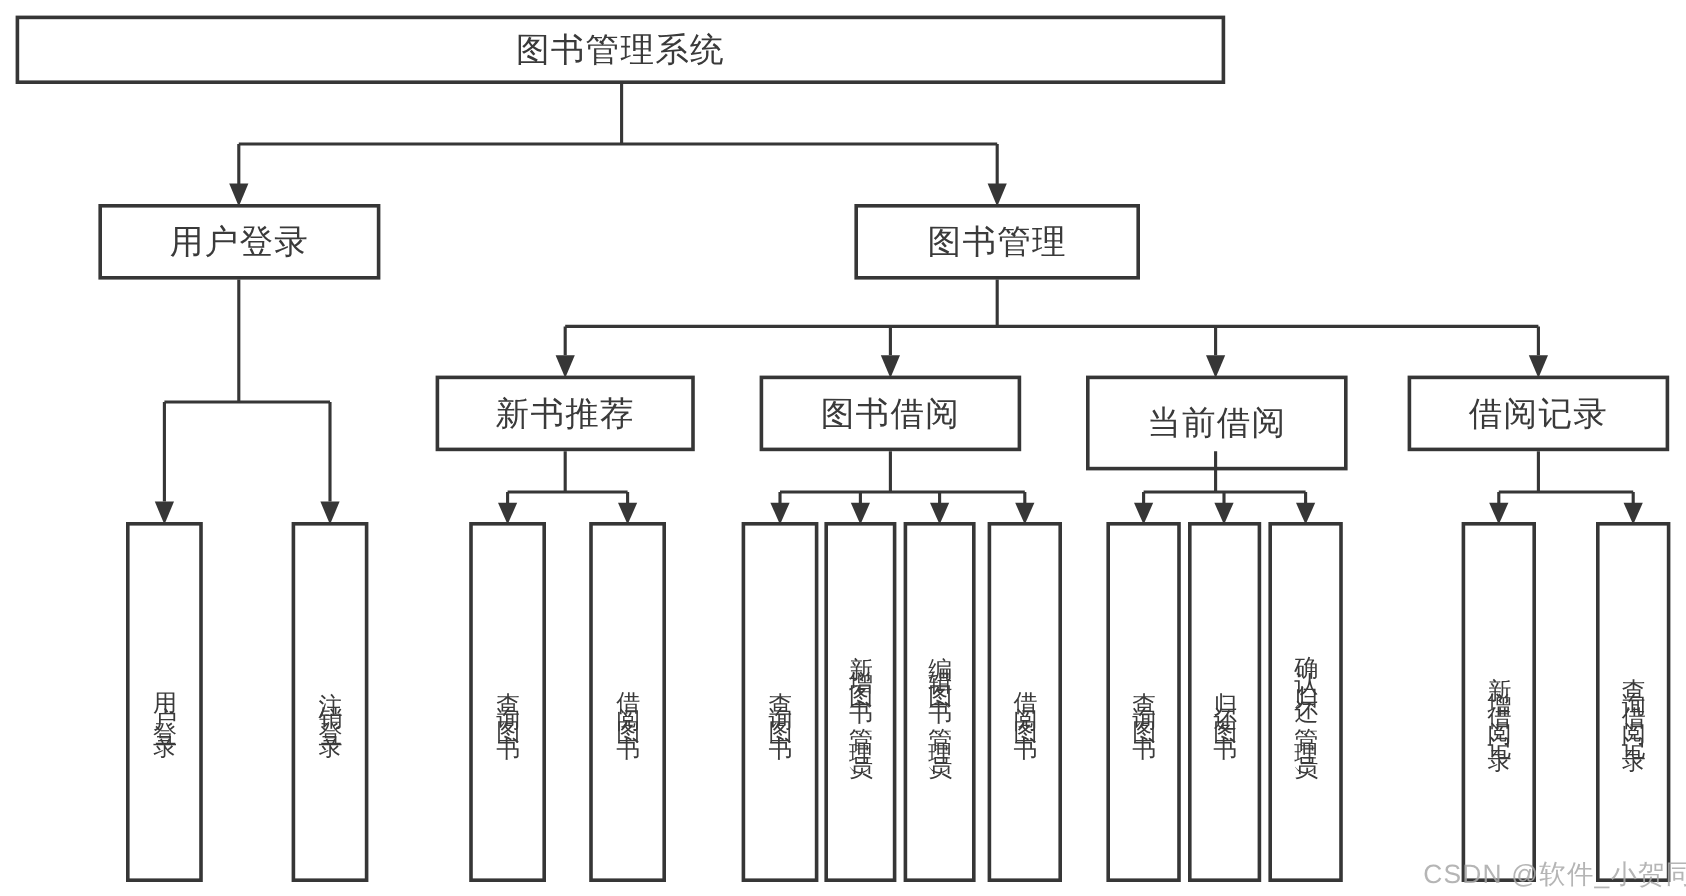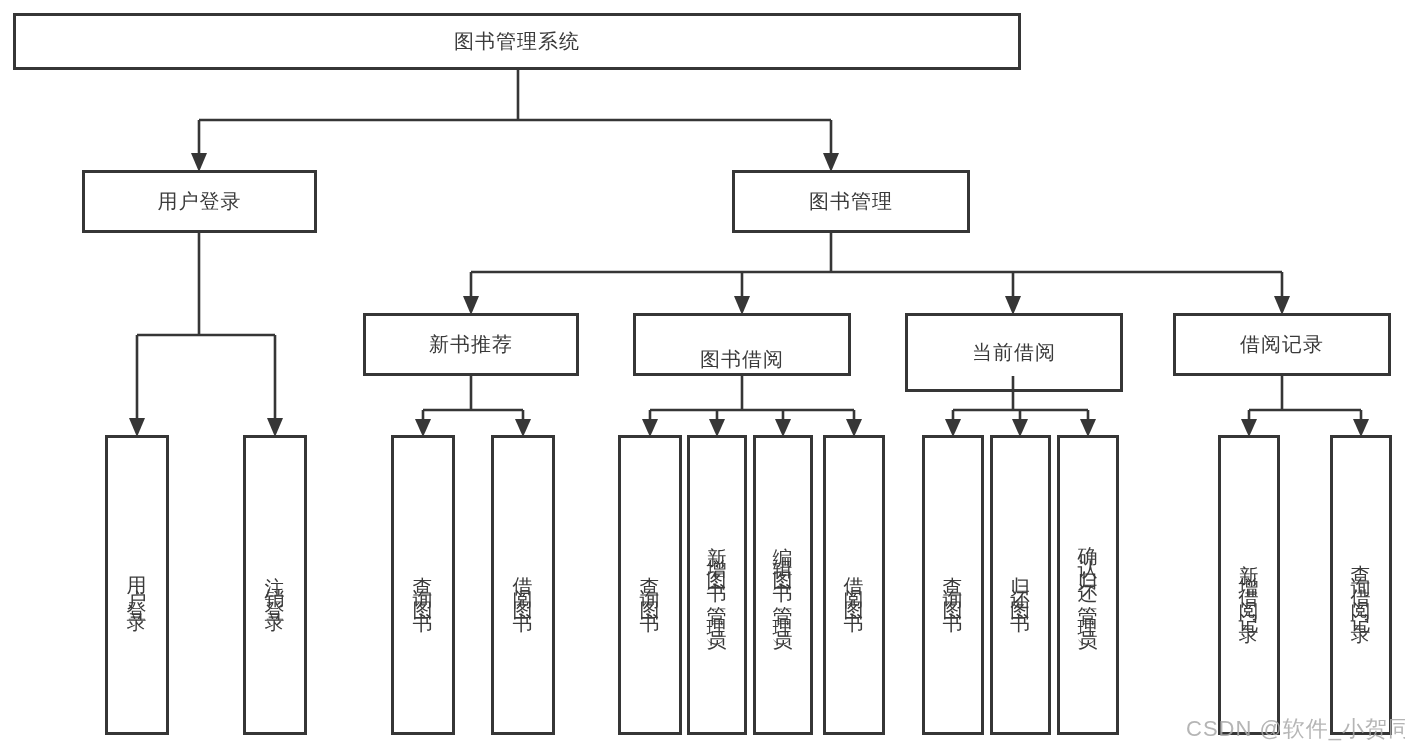--- a/index.html
+++ b/index.html
@@ -13,21 +13,21 @@
   }
   .box {
     position: absolute;
     background: #ffffff;
     border: 3px solid #363636;
     box-sizing: border-box;
     display: flex;
     align-items: center;
     justify-content: center;
     color: #3a3a3a;
-    font-size: 20px;
+    font-size: 28px;
     letter-spacing: 1px;
     white-space: nowrap;
   }
   .vbox { font-size: 20px; letter-spacing: 0; }
   .vtext {
     writing-mode: vertical-lr;
     -webkit-writing-mode: vertical-lr;
     text-orientation: mixed;
     letter-spacing: 0.6em;
     line-height: 1;
@@ -55,28 +55,28 @@
 
 <div id="canvas">
 
   <div class="box" style="left:13px; top:13px; width:1008px; height:57px;">
     <span>图书管理系统</span>
   </div>
 
   <div class="box" style="left:82px; top:170px; width:235px; height:63px;">
     <span>用户登录</span>
   </div>
-  <div class="box" style="left:712px; top:170px; width:238px; height:63px;margin-left:20px;">
+  <div class="box" style="left:712px; top:170px; width:238px; height:63px;">
     <span>图书管理</span>
   </div>
 
   <div class="box" style="left:363px; top:313px; width:216px; height:63px;align-items:center;">
     <span>新书推荐</span>
   </div>
-  <div class="box" style="left:633px; top:313px; width:218px; height:63px;align-items:flex-end;">
+  <div class="box" style="left:633px; top:313px; width:218px; height:63px;">
     <span>图书借阅</span>
   </div>
   <div class="box" style="left:905px; top:313px; width:218px; height:79px;">
     <span>当前借阅</span>
   </div>
   <div class="box" style="left:1173px; top:313px; width:218px; height:63px;text-align:center;">
     <span>借阅记录</span>
   </div>
 
   <div class="box vbox" style="left:105px; top:435px; width:64px; height:300px;">

